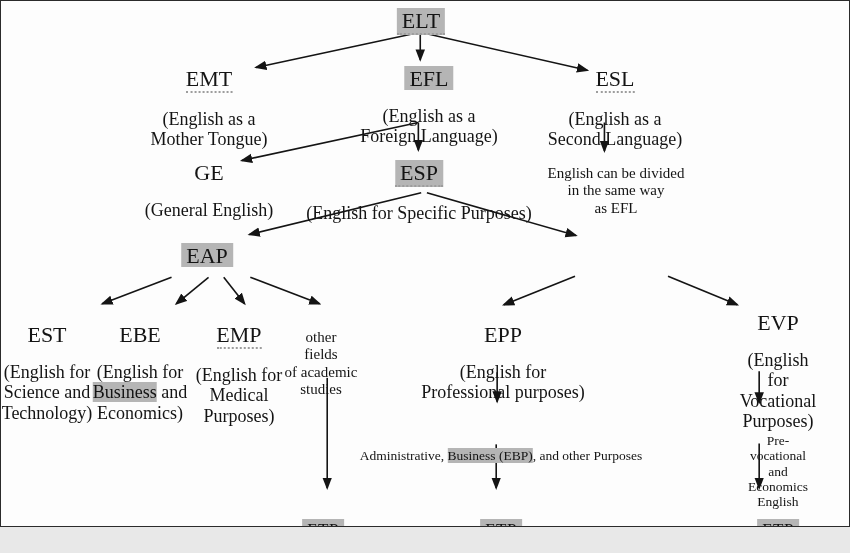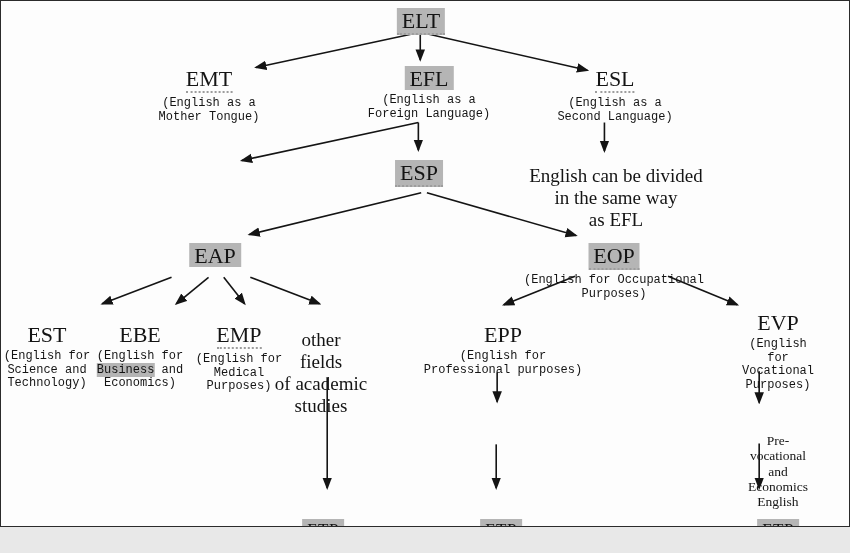--- a/index.html
+++ b/index.html
@@ -13,23 +13,23 @@
     color:#141414;
     overflow:hidden;
   }
   .wires{position:absolute;left:0;top:0;width:100%;height:100%;pointer-events:none;}
   .wires line{stroke:var(--line,#141414);stroke-width:1.7;}
   .node{position:absolute;transform:translateX(-50%);text-align:center;white-space:nowrap;}
   .acr{font-size:22px;line-height:1.05;display:inline-block;}
   .box{background:var(--hl,#b5b5b5);padding:1px 5px 0 5px;}
   .sq{border-bottom:2px dotted #9d9d9d;padding-bottom:1px;}
   .hl{background:var(--hl,#b5b5b5);}
-  .sub{font-size:12px;line-height:1.13;white-space:pre-line;margin-top:4px;font-family:Liberation Mono, monospace;}
+  .sub{font-size:18px;line-height:1.13;white-space:pre-line;margin-top:16px;}
   .note{font-size:13.5px;line-height:1.13;white-space:pre-line;}
-  .small{font-size:19px;line-height:1.15;white-space:pre-line;}
+  .small{font-size:15px;line-height:1.15;white-space:pre-line;}
   .etp{font-size:17px;font-weight:normal;letter-spacing:.5px;}
 </style>
 </head>
 <body>
 
 <div class="canvas">
 
   <svg class="wires" width="850" height="553" viewBox="0 0 850 553">
     <defs>
       <marker id="ah" markerUnits="userSpaceOnUse" markerWidth="13" markerHeight="11" refX="11" refY="5" orient="auto">
@@ -72,37 +72,38 @@
     <div class="sub">(English as a
 Foreign Language)</div>
   </div>
 
   <div class="node" style="left:614px;top:66px">
     <span class="acr sq">ESL</span>
     <div class="sub">(English as a
 Second Language)</div>
   </div>
 
+  <div class="node" style="left:208px;top:160px">
+    <span class="acr">GE</span>
+    <div class="sub">(General English)</div>
+  </div>
 
   <div class="node" style="left:418px;top:159px">
     <span class="acr box sq">ESP</span>
+    <div class="sub">(English for Specific Purposes)</div>
   </div>
 
   <div class="node small" style="left:615px;top:164px">English can be divided
 in the same way
 as EFL</div>
 
-  <div class="node" style="left:214px;top:242px">
+  <div class="node" style="left:206px;top:242px">
     <span class="acr box">EAP</span>
   </div>
 
-  <div class="node" style="left:613px;top:242px">
-    <span class="acr box sq">EOP</span>
-    <div class="sub">(English for Occupational Purposes)</div>
-  </div>
 
   <div class="node" style="left:46px;top:322px">
     <span class="acr">EST</span>
     <div class="sub">(English for
 Science and
 Technology)</div>
   </div>
 
   <div class="node" style="left:139px;top:322px">
     <span class="acr">EBE</span>
@@ -127,20 +128,21 @@
 Professional purposes)</div>
   </div>
 
   <div class="node" style="left:777px;top:310px">
     <span class="acr">EVP</span>
     <div class="sub">(English for
 Vocational Purposes)</div>
   </div>
 
   <div class="node note" style="left:500px;top:432px">
+    <div><span>Administrative, </span><span class="hl">Business (EBP)</span><span>, and other Purposes</span></div>
   </div>
 
   <div class="node note" style="left:777px;top:432px">Pre-vocational and
 Economics English</div>
 
   <div class="node" style="left:322px;top:519px">
     <span class="etp box sq">ETP</span>
   </div>
 
   <div class="node" style="left:500px;top:519px">

